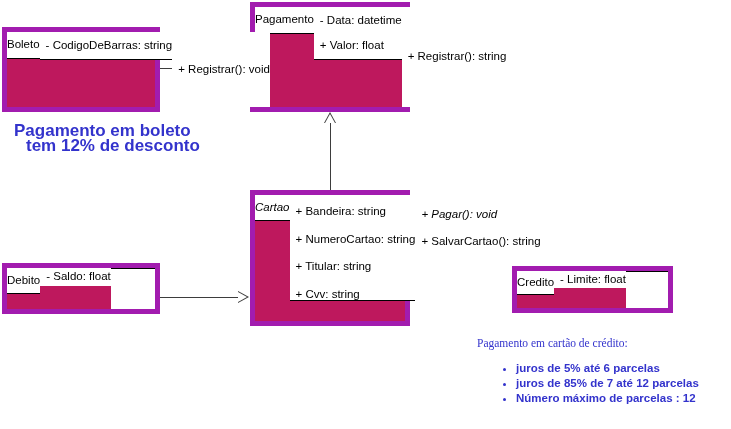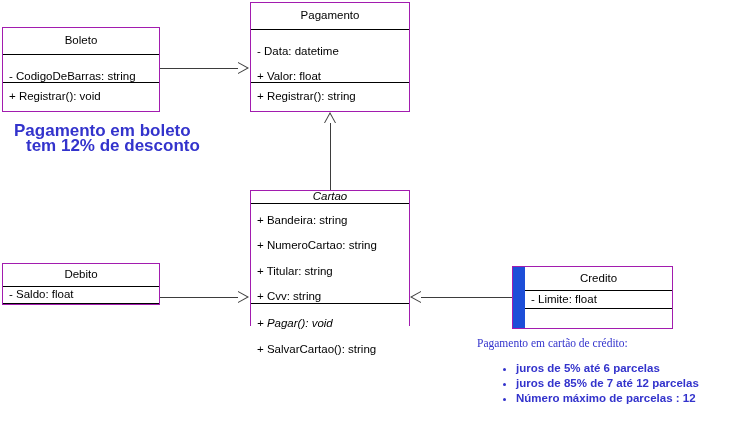--- a/index.html
+++ b/index.html
@@ -16,24 +16,24 @@
     width: 731px;
     height: 429px;
     background: #ffffff;
     overflow: hidden;
   }
 
   
   .uml-class {
     position: absolute;
     box-sizing: border-box;
-    border: 1px solid #a21caf;
-    background: #1d4ed8;
+    border: 5px solid #a21caf;
+    background: #be185d;
     display: flex;
-    flex-direction: column;
+    flex-direction: row;
   }
   .uml-title {
     box-sizing: border-box;
     text-align: center;
     font-size: 11.5px;
     color: #000000;
     line-height: 1;
     display: flex;
     align-items: center;
     justify-content: center;
@@ -45,21 +45,20 @@
   }
   .uml-compartment {
     box-sizing: border-box;
     display: flex;
     flex-direction: column;
     justify-content: center;
     background: #ffffff;
   }
   .uml-compartment.divided {
     border-bottom: 1px solid #000000;
-    justify-content: flex-end;
   }
   .uml-compartment.empty-strip {
     border-top: 1px solid #000000;
   }
   .uml-member {
     font-size: 11.5px;
     color: #000000;
     line-height: 1;
     padding: 0 0 0 6px;
     white-space: nowrap;
@@ -188,41 +187,41 @@
     </div>
   </div>
 
   <div class="note" style="left:14px; top:123px;">
     <span class="note-line">Pagamento em boleto</span>
     <span class="note-line" style="padding-left:12px;">tem 12% de desconto</span>
   </div>
 
   <div class="uml-class" style="left:250px; top:190px; width:160px; height:136px;">
     <div class="uml-title abstract" style="height:26px;">Cartao</div>
-    <div class="uml-compartment divided" style="height:106px; justify-content:flex-start; padding-top:11px;">
+    <div class="uml-compartment divided" style="height:106px; justify-content:space-between; padding-top:11px;">
       <div class="uml-member" style="margin-bottom:14px;">+ Bandeira: string</div>
       <div class="uml-member" style="margin-bottom:14px;">+ NumeroCartao: string</div>
       <div class="uml-member" style="margin-bottom:14px;">+ Titular: string</div>
       <div class="uml-member">+ Cvv: string</div>
     </div>
     <div class="uml-compartment" style="flex:1; justify-content:flex-start; padding-top:14px;">
       <div class="uml-member abstract" style="margin-bottom:15px;">+ Pagar(): void</div>
       <div class="uml-member">+ SalvarCartao(): string</div>
     </div>
   </div>
 
-  <div class="uml-class" style="left:2px; top:263px; width:158px; height:42px;justify-content:flex-end;">
+  <div class="uml-class" style="left:2px; top:263px; width:158px; height:51px;justify-content:flex-end;">
     <div class="uml-title" style="height:26px;">Debito</div>
     <div class="uml-compartment" style="height:18px;">
       <div class="uml-member">- Saldo: float</div>
     </div>
     <div class="uml-compartment empty-strip" style="flex:1;"></div>
   </div>
 
-  <div class="uml-class" style="left:512px; top:266px; width:161px; height:63px;padding-left:12px;">
+  <div class="uml-class" style="left:512px; top:266px; width:161px; height:47px;">
     <div class="uml-title" style="height:24px;">Credito</div>
     <div class="uml-compartment" style="height:17px;">
       <div class="uml-member">- Limite: float</div>
     </div>
     <div class="uml-compartment empty-strip" style="flex:1;"></div>
   </div>
 
   <div class="note-head" style="left:477px; top:336px;">Pagamento em cartão de crédito:</div>
   <ul class="note-list" style="left:500px; top:361px;">
     <li>juros de 5% até 6 parcelas</li>

